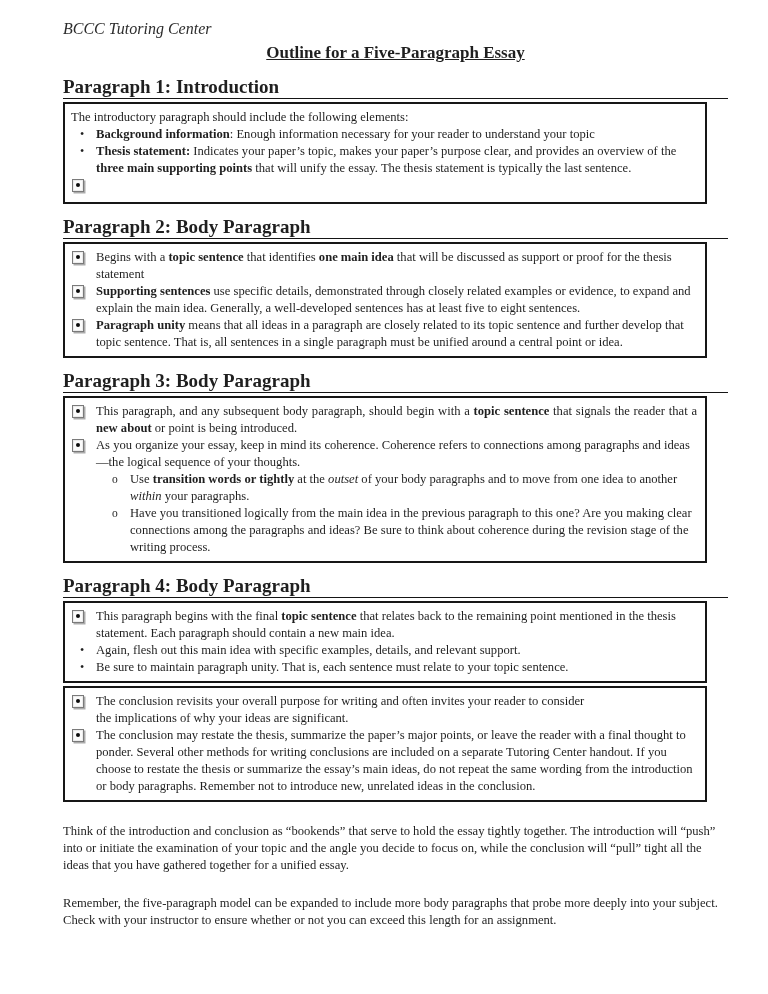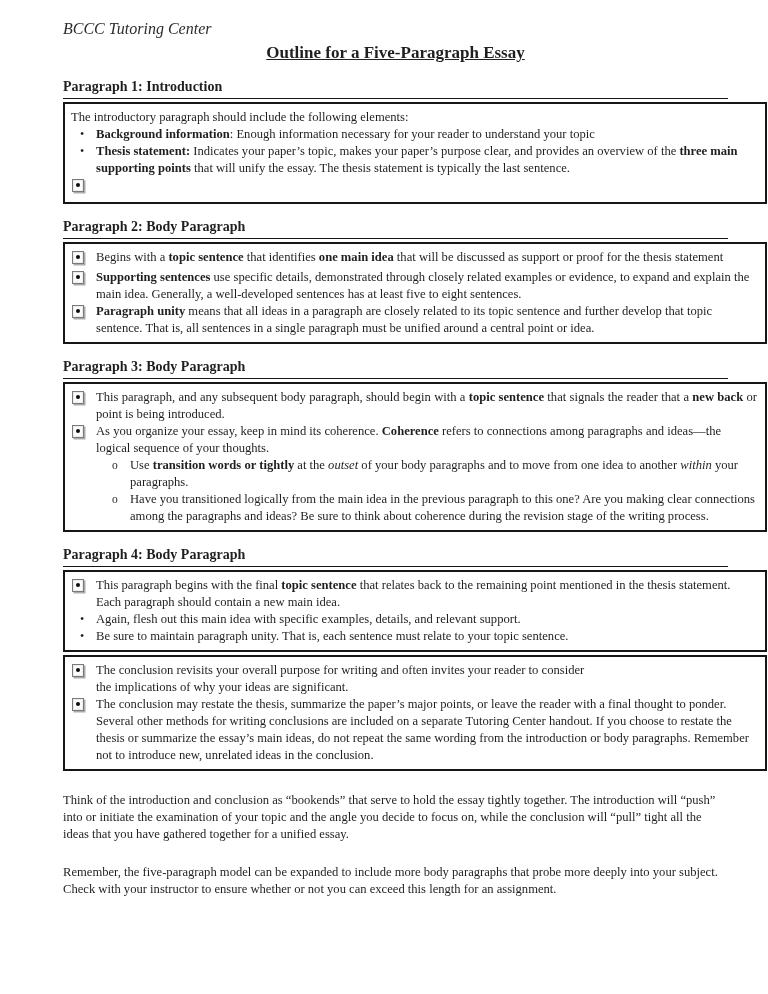--- a/index.html
+++ b/index.html
@@ -11,25 +11,25 @@
     padding:22px 40px 0 63px;
   }
   .header-note {
     font-style:italic; font-size:16px; color:#2c2c2c; line-height:13px;
   }
   .page-title {
     text-align:center; font-weight:bold; font-size:17px; line-height:22px;
     text-decoration:underline; margin-top:7px;
   }
   .section-heading {
-    font-weight:bold; font-size:14px; line-height:18px; margin:14px 0 0 0;
+    font-weight:bold; font-size:19px; line-height:18px; margin:14px 0 0 0;
     border-bottom:1px solid #151515; padding-bottom:2px;
   }
   .paragraph-box {
-    width:704px; box-sizing:border-box;
+    width:644px; box-sizing:border-box;
     border:2px solid #161616; background:#ffffff;
     margin-top:3px; padding:5px 8px 5px 6px;
   }
   .item { display:flex; align-items:flex-start; }
   .item .txt { flex:1; white-space:pre-line; }
   .item.justify .txt { text-align:justify; }
   .marker { flex:0 0 25px; }
   .marker.disc { text-indent:9px; font-size:12px; }
   .item.sub { margin-left:36px; }
   .item.sub .marker { flex:0 0 23px; text-indent:5px; font-size:11.5px; }
@@ -87,25 +87,25 @@
           <span class="marker"><span class="sqdot"><span class="sqdot-dot"></span></span></span>
           <div class="txt"><span style="font-weight: bold;">Paragraph unity</span><span> means that all ideas in a paragraph are closely related to its topic sentence and further develop that topic sentence. That is, all sentences in a single paragraph must be unified around a central point or idea.</span></div>
         </div>
       </div>
     </section>
     <section>
       <h2 class="section-heading">Paragraph 3: Body Paragraph</h2>
       <div class="paragraph-box">
         <div class="item justify">
           <span class="marker"><span class="sqdot"><span class="sqdot-dot"></span></span></span>
-          <div class="txt"><span>This paragraph, and any subsequent body paragraph, should begin with a </span><span style="font-weight: bold;">topic sentence</span><span> that signals the reader that a </span><span style="font-weight: bold;">new back</span><span> or point is being introduced.</span></div>
+          <div class="txt"><span>This paragraph, and any subsequent body paragraph, should begin with a </span><span style="font-weight: bold;">topic sentence</span><span> that signals the reader that a </span><span style="font-weight: bold;">new about</span><span> or point is being introduced.</span></div>
         </div>
         <div class="item">
           <span class="marker"><span class="sqdot"><span class="sqdot-dot"></span></span></span>
-          <div class="txt"><span>As you organize your essay, keep in mind its coherence. </span><span style="font-weight: bold;">Coherence</span><span> refers to connections among paragraphs and ideas—the logical sequence of your thoughts.</span></div>
+          <div class="txt"><span>As you organize your essay, keep in mind its coherence. </span><span style="font-weight: normal;">Coherence</span><span> refers to connections among paragraphs and ideas—the logical sequence of your thoughts.</span></div>
         </div>
         <div class="item sub">
           <span class="marker circ">o</span>
           <div class="txt"><span>Use </span><span style="font-weight: bold;">transition words or tightly</span><span> at the </span><span style="font-style: italic;">outset</span><span> of your body paragraphs and to move from one idea to another </span><span style="font-style: italic;">within</span><span> your paragraphs.</span></div>
         </div>
         <div class="item sub">
           <span class="marker circ">o</span>
           <div class="txt"><span>Have you transitioned logically from the main idea in the previous paragraph to this one? Are you making clear connections among the paragraphs and ideas? Be sure to think about coherence during the revision stage of the writing process.</span></div>
         </div>
       </div>

